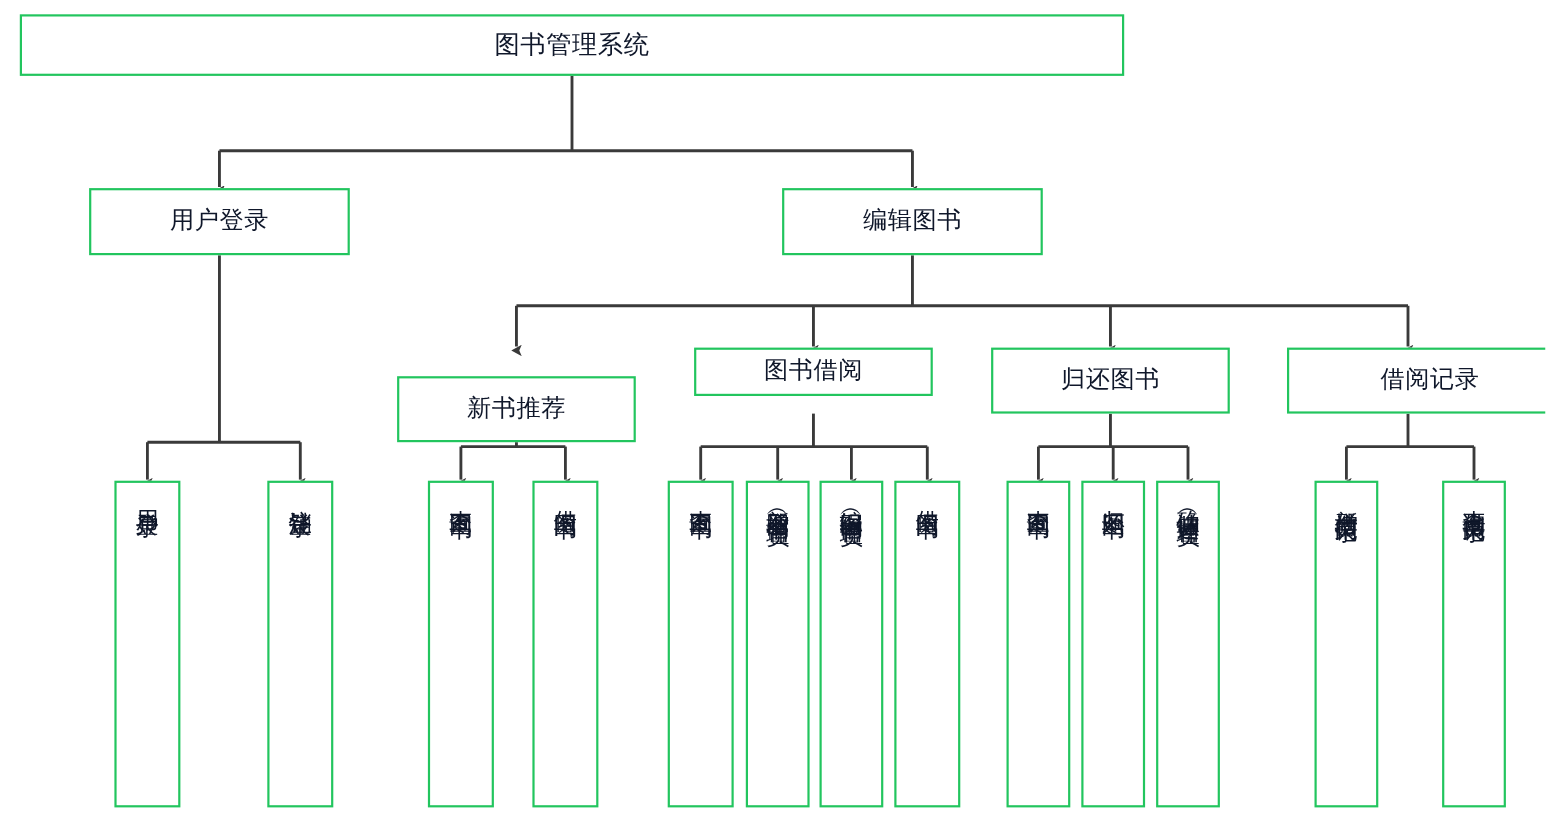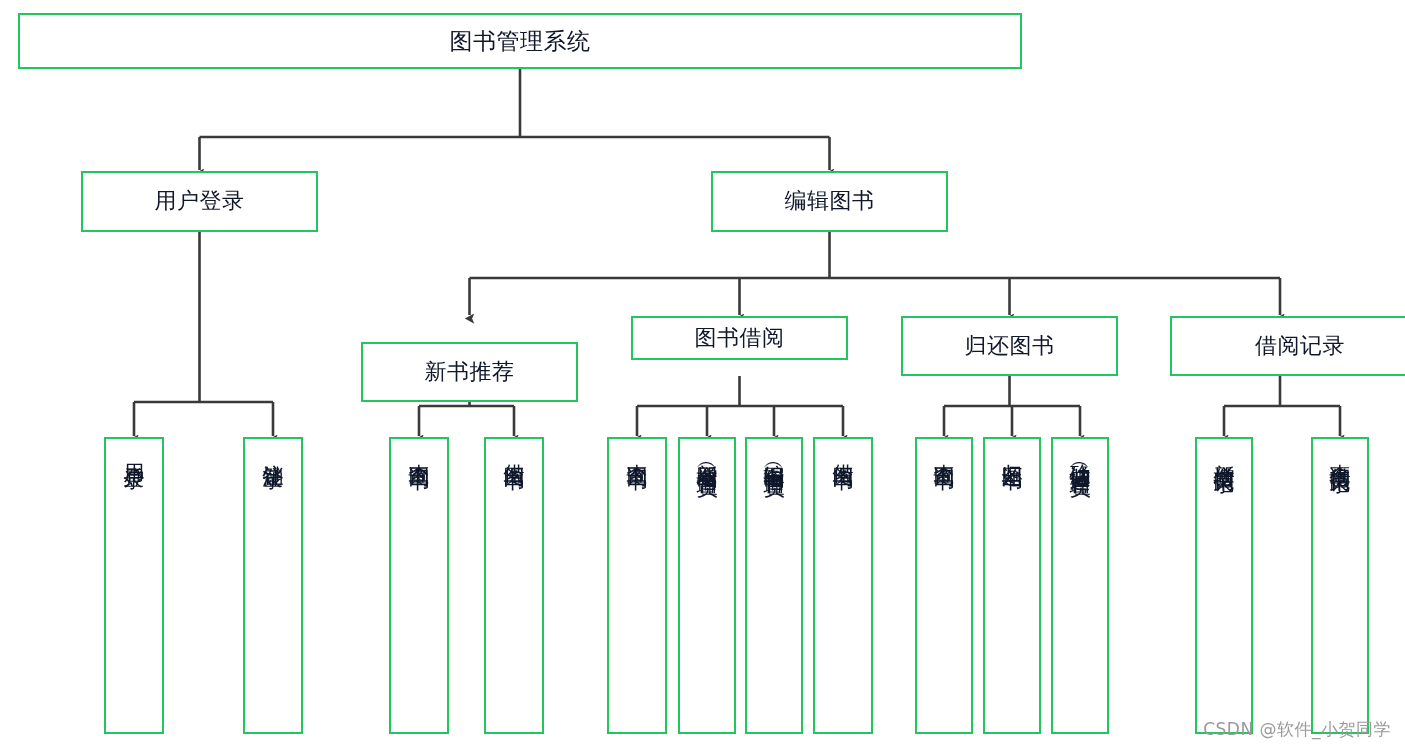--- a/index.html
+++ b/index.html
@@ -178,15 +178,14 @@
         <span class="lbl">确认归还（管理员）</span>
       </div>
       <div class="node vert" style="left: 1195px; top: 437px; width: 58px; height: 297px;">
         <span class="lbl">新增借阅记录</span>
       </div>
       <div class="node vert" style="left: 1311px; top: 437px; width: 58px; height: 297px;">
         <span class="lbl">查询借阅记录</span>
       </div>
     </div>
 
-  <div id="watermark">CSDN @软件_小贺同学</div>
 
 </div>
 
 </body></html>

